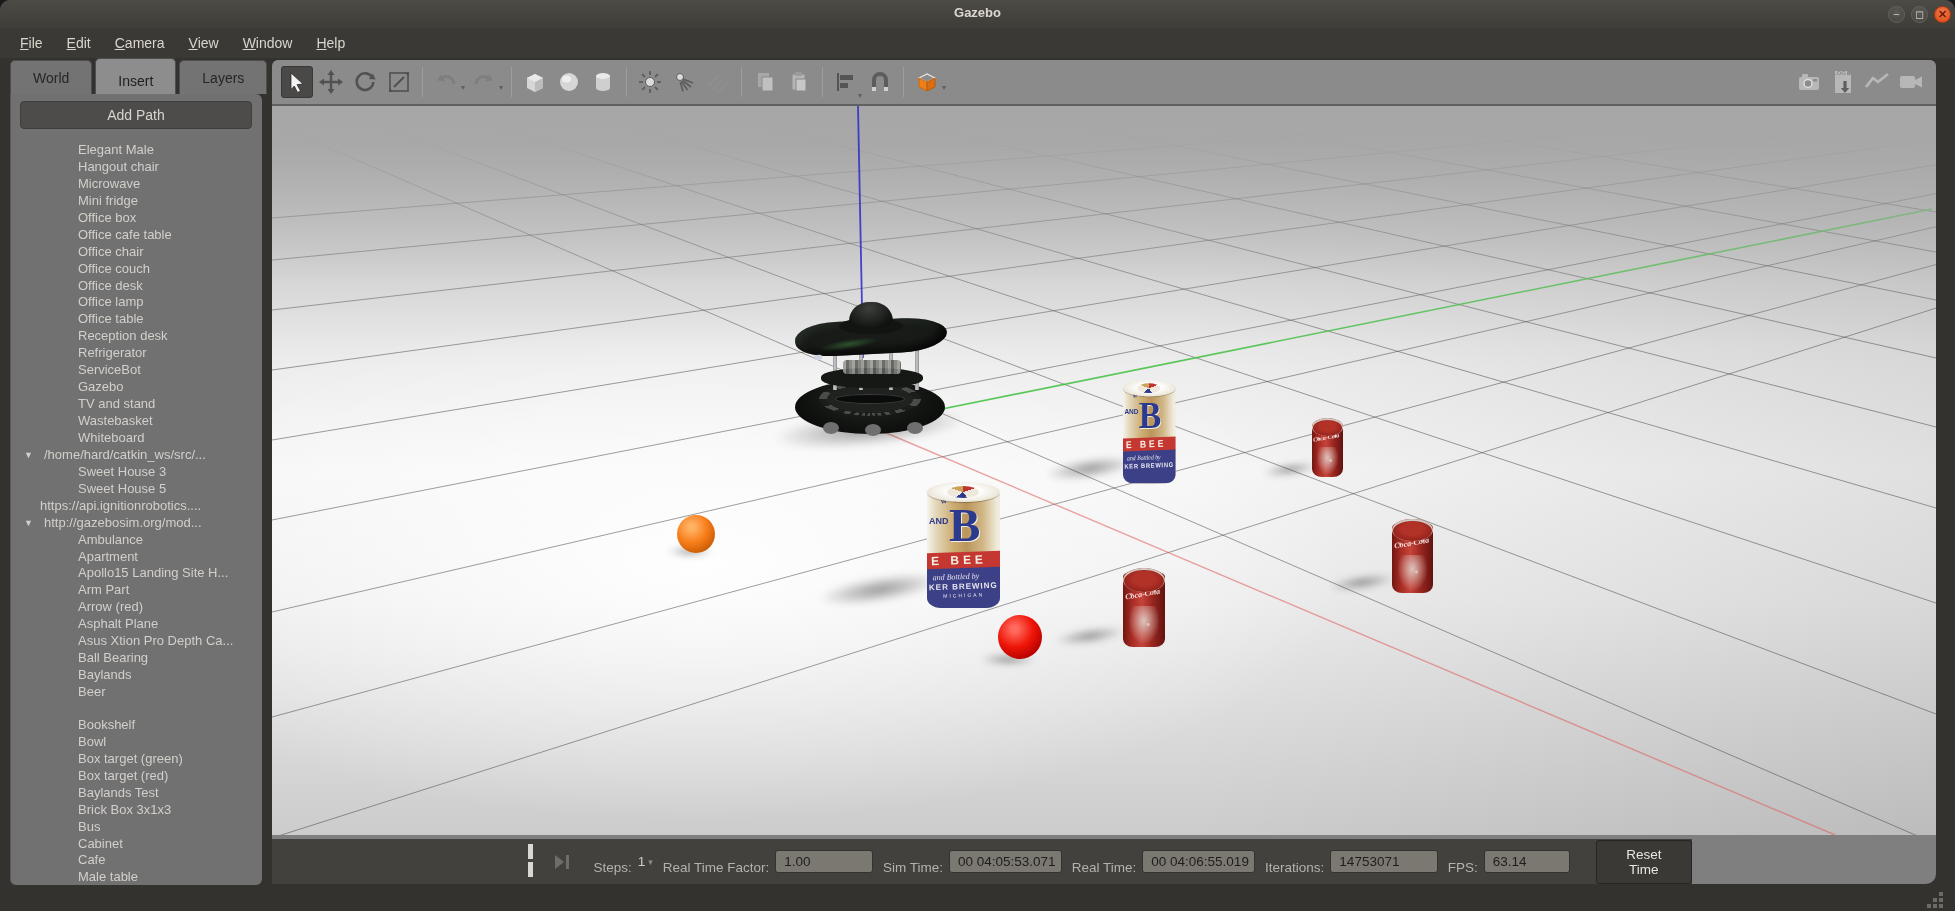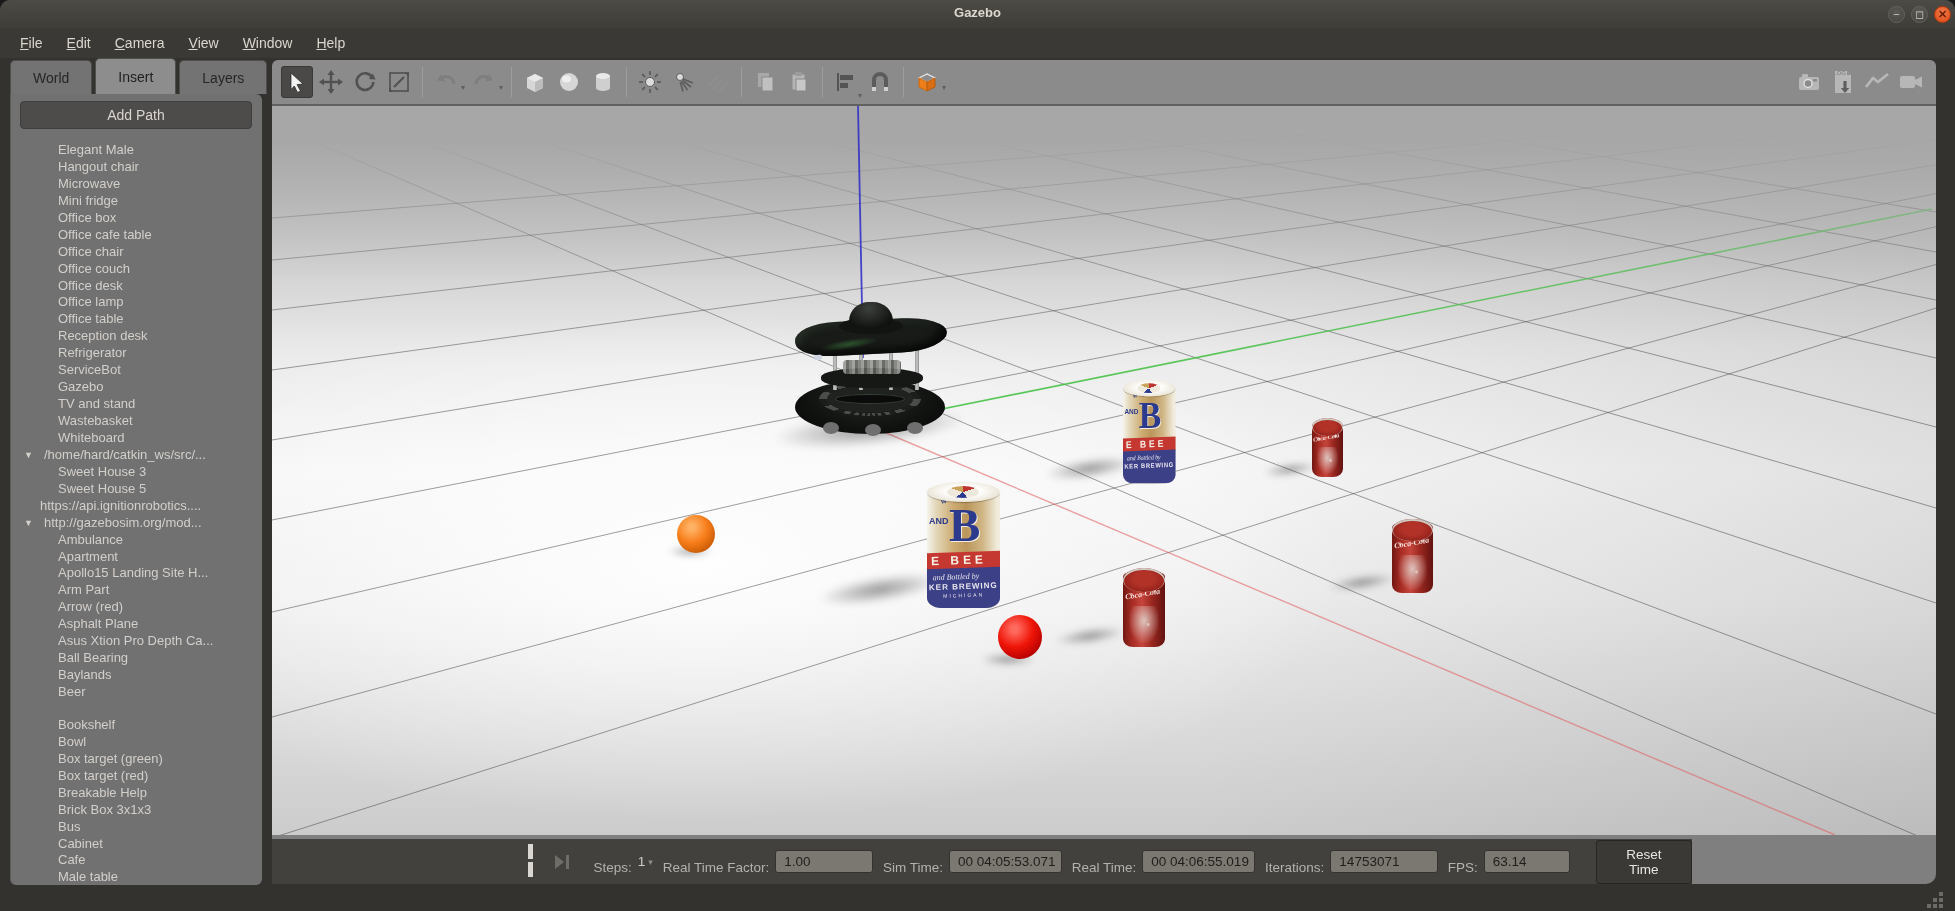--- a/index.html
+++ b/index.html
@@ -26,32 +26,32 @@
     background:#3a3935; display:flex; align-items:center; padding-left:8px; }
   .menu-item { display:inline-block; color:#dad6ce; font-size:14px; padding:4px 12px;
     cursor:pointer; }
   .menu-item::first-letter { text-decoration:underline; }
 
   
   .tabsrow { position:absolute; left:10px; top:60px; height:34px; display:flex; }
   .tab { height:34px; padding:0 22px; margin-right:3px; font-size:14px; color:#262626;
     background:#737373; border:1px solid #4e4e4e; border-bottom:none;
     border-radius:5px 5px 0 0; display:flex; align-items:center; cursor:pointer; }
-  .tab.active { background:#8d8d8d; height:36px; margin-top:-2px; color:#1f1f1f; }
+  .tab.active { background:#8d8d8d; height:44px; margin-top:-2px; color:#1f1f1f; }
 
   .panel { position:absolute; left:10px; top:94px; width:252px; height:791px;
     background:#717171; border-radius:0 6px 6px 6px;
     box-shadow:inset 1px 0 0 #5a5a5a; overflow:hidden; }
   .addpath { position:absolute; left:10px; top:7px; width:232px; height:28px;
     background:#4e4c4a; border:1px solid #403e3c; border-radius:4px; color:#d8d4d0;
     font-size:14px; display:flex; align-items:center; justify-content:center; cursor:pointer; }
   .model-list { position:absolute; left:0; top:48px; right:0; bottom:0; overflow:hidden; }
   .mrow { height:16.95px; line-height:16.95px; font-size:13px; color:#d3cfcb;
     white-space:nowrap; overflow:hidden; cursor:default; }
-  .mrow.model { padding-left:48px; }
+  .mrow.model { padding-left:68px; }
   .mrow.path  { padding-left:30px; }
   .mrow.tree  { padding-left:14px; }
   .mrow .arrow { display:inline-block; width:20px; font-size:9px; color:#d3cfcb;
     vertical-align:middle; }
   .mrow.spacer { height:16px; }
 
   
   .toolbar { position:absolute; left:272px; top:60px; width:1664px; height:46px;
     background:#8b8b8b; border-radius:6px 6px 0 0; border-bottom:2px solid #606060;
     display:flex; align-items:center; padding:0 8px; }
@@ -247,21 +247,21 @@
         <div class="mrow model">Asphalt Plane</div>
         <div class="mrow model">Asus Xtion Pro Depth Ca...</div>
         <div class="mrow model">Ball Bearing</div>
         <div class="mrow model">Baylands</div>
         <div class="mrow model">Beer</div>
         <div class="mrow spacer"></div>
         <div class="mrow model">Bookshelf</div>
         <div class="mrow model">Bowl</div>
         <div class="mrow model">Box target (green)</div>
         <div class="mrow model">Box target (red)</div>
-        <div class="mrow model">Breakable Help</div>
+        <div class="mrow model">Baylands Test</div>
         <div class="mrow model">Brick Box 3x1x3</div>
         <div class="mrow model">Bus</div>
         <div class="mrow model">Cabinet</div>
         <div class="mrow model">Cafe</div>
         <div class="mrow model">Male table</div>
       </div>
   </div>
 
   <div class="toolbar">
     <div class="tbtn selected">

